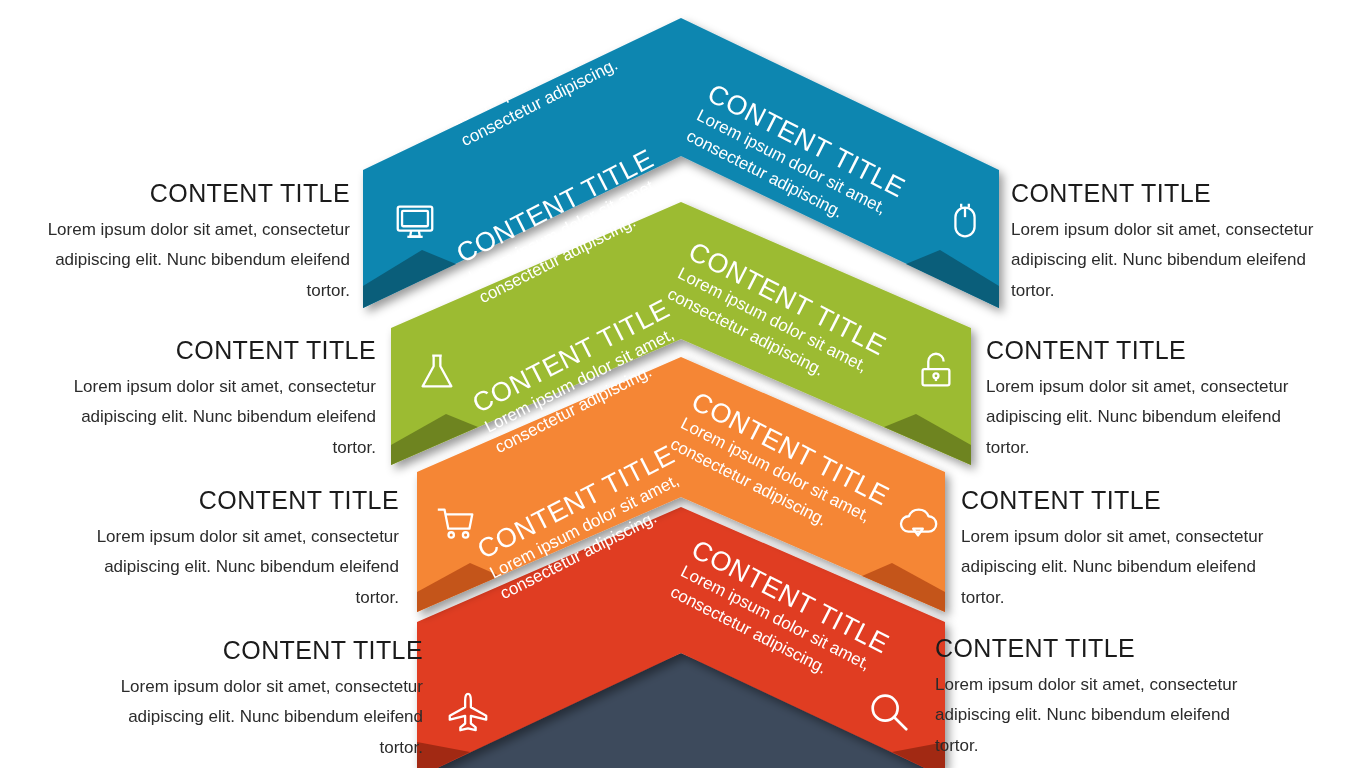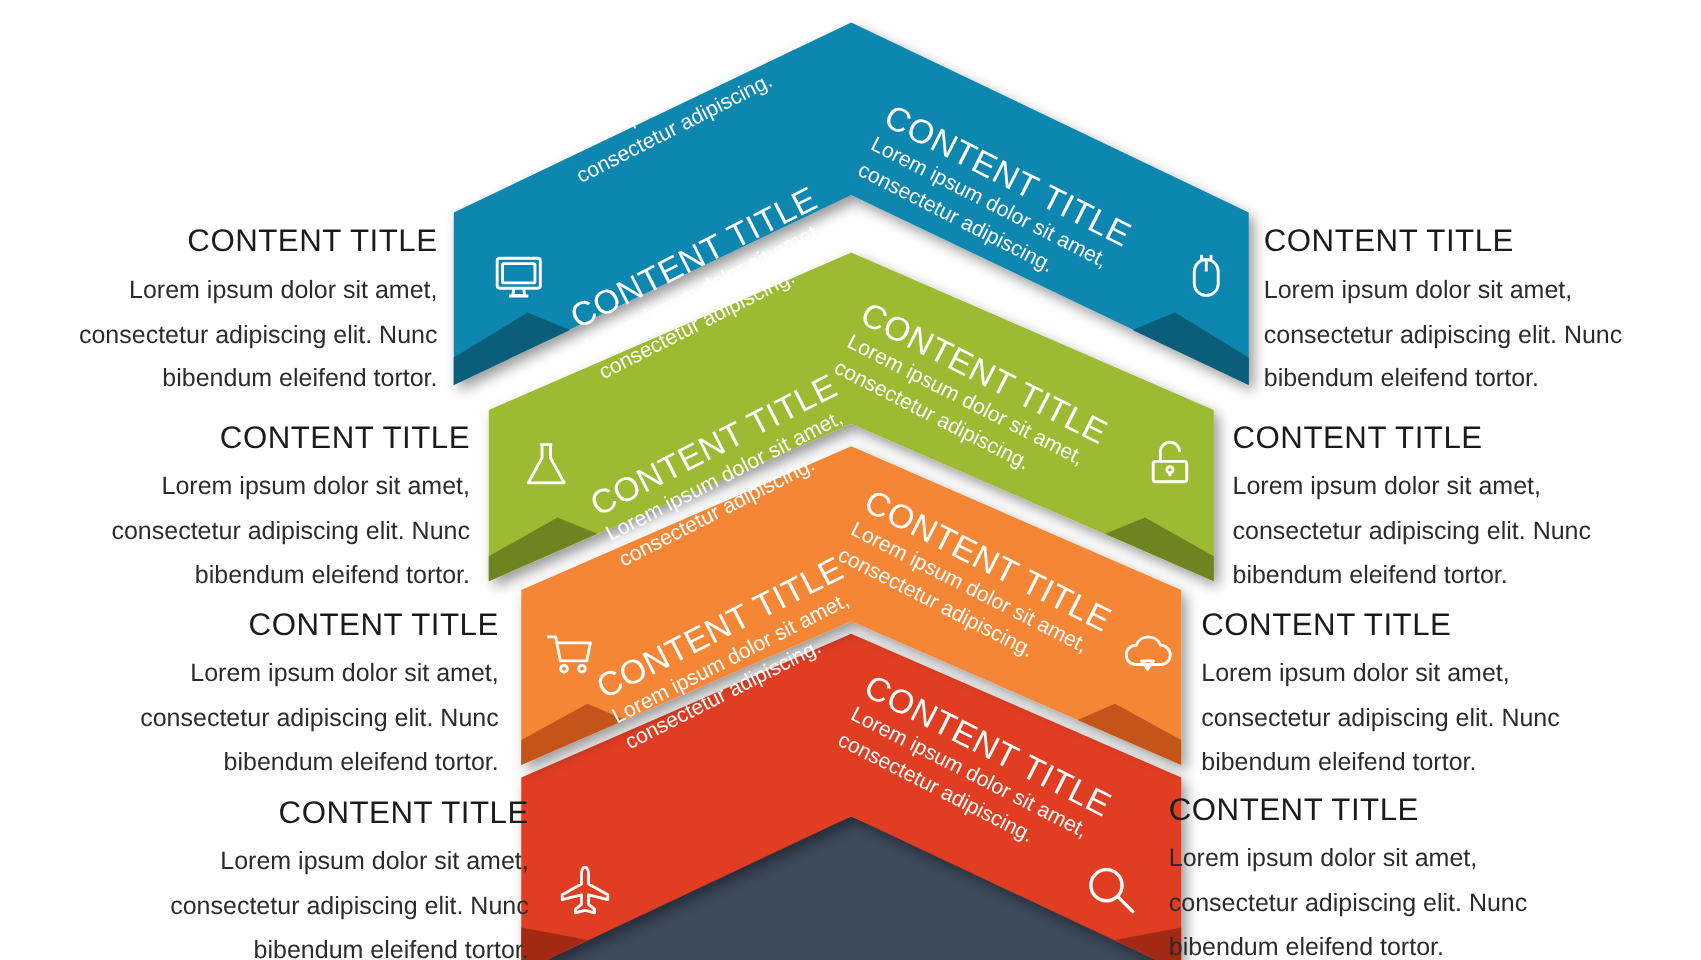--- a/index.html
+++ b/index.html
@@ -64,21 +64,21 @@
   }
   .side-block .st {
     font-size: 25px;
     font-weight: 400;
     color: #1b1b1b;
     letter-spacing: 0.4px;
     line-height: 1.2;
     margin-bottom: 7px;
   }
   .side-block .sd {
-    font-size: 20px;
+    font-size: 17px;
     font-weight: 400;
     color: #2b2b2b;
     line-height: 1.78;
   }
   .side-block.lft { text-align: right; }
   .side-block.rgt { text-align: left; }
 
   
   .band-icon {
     position: absolute;

